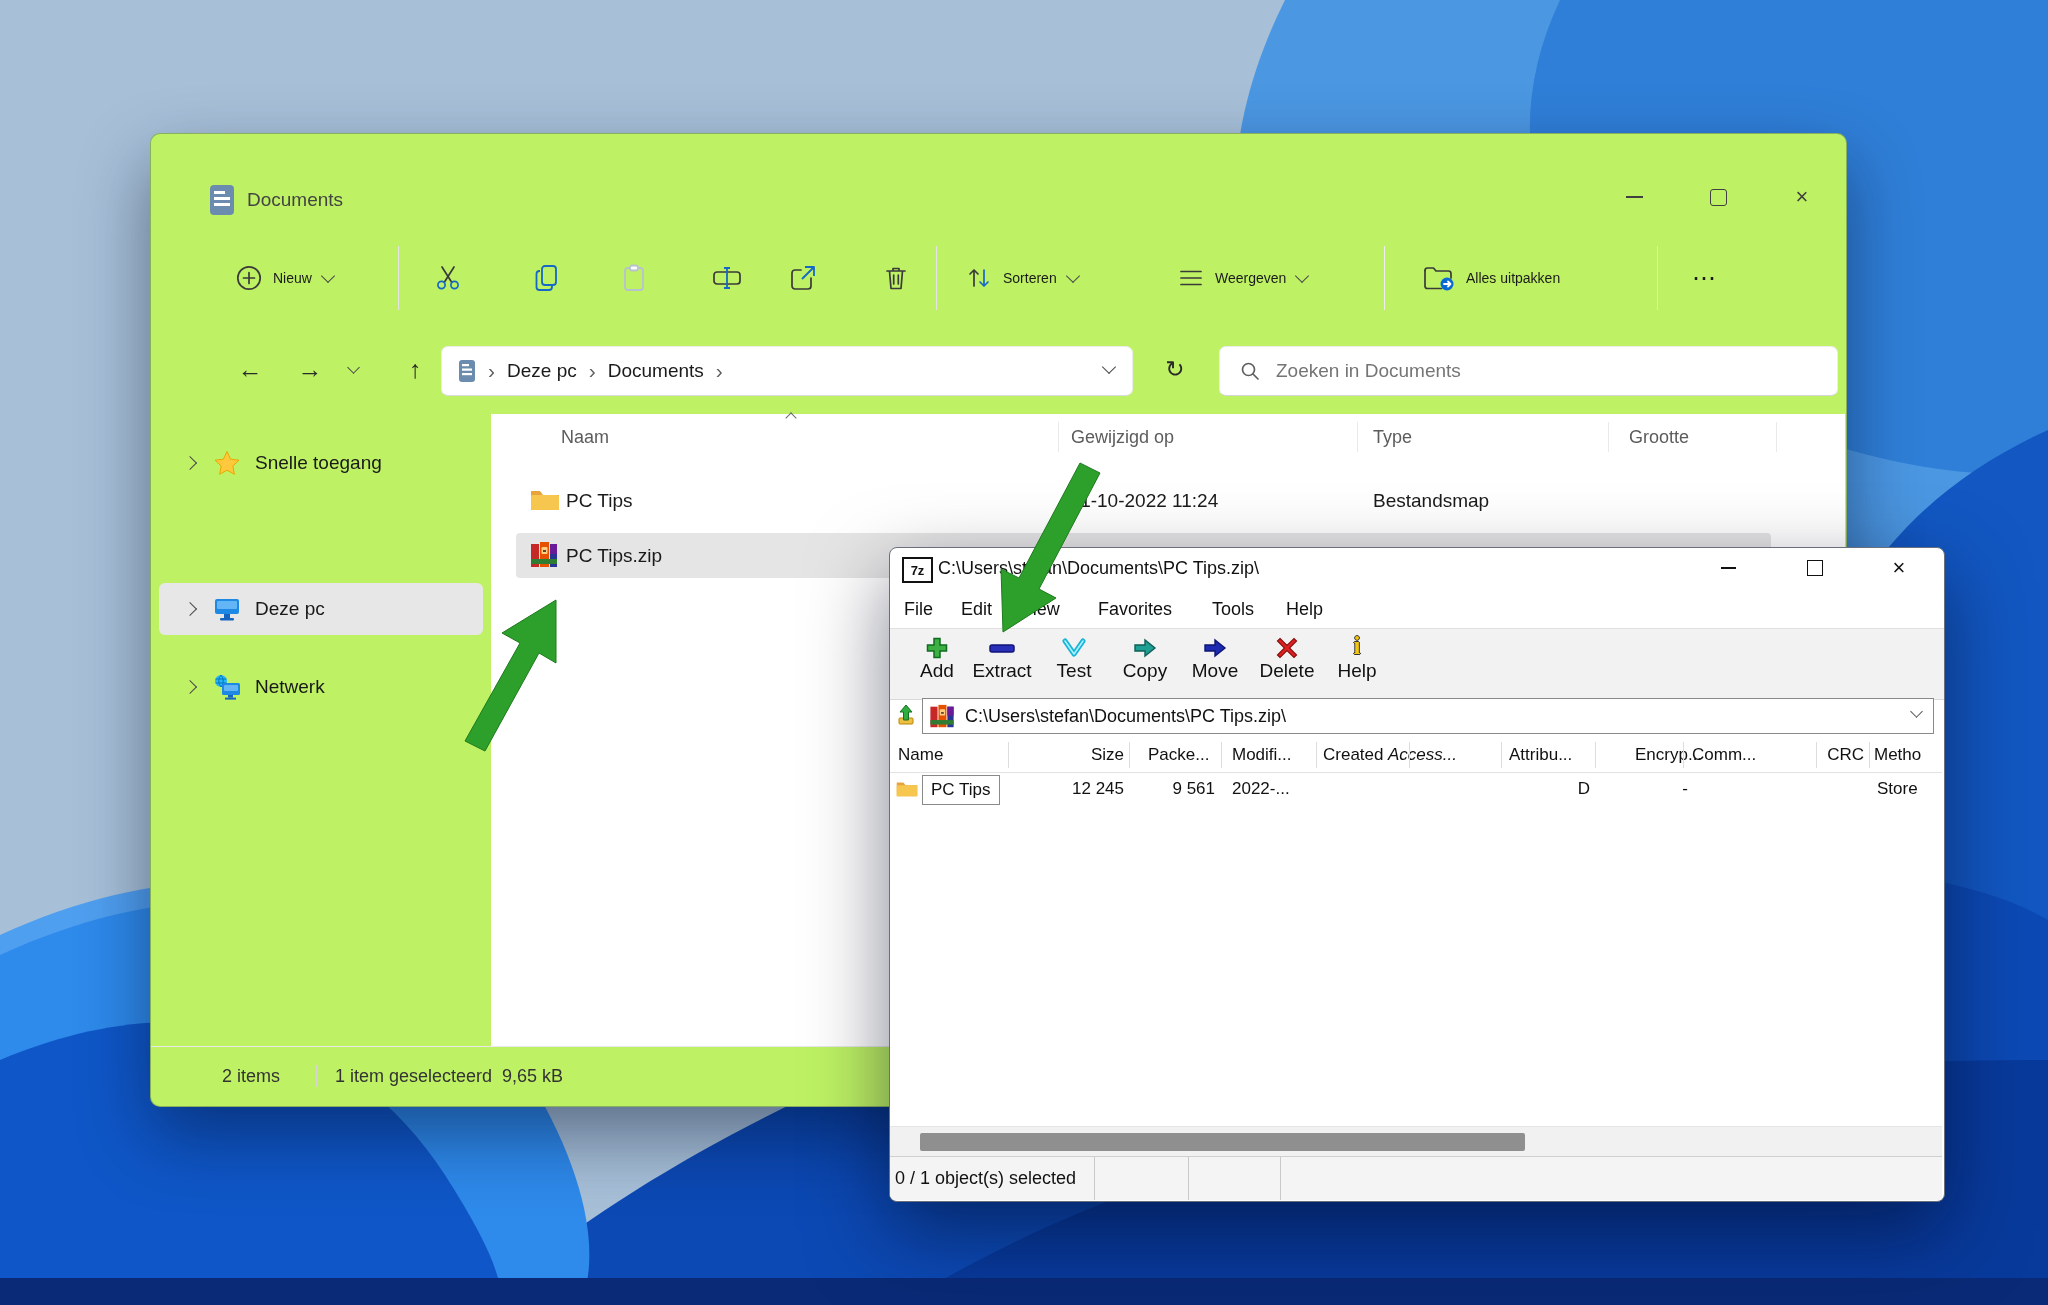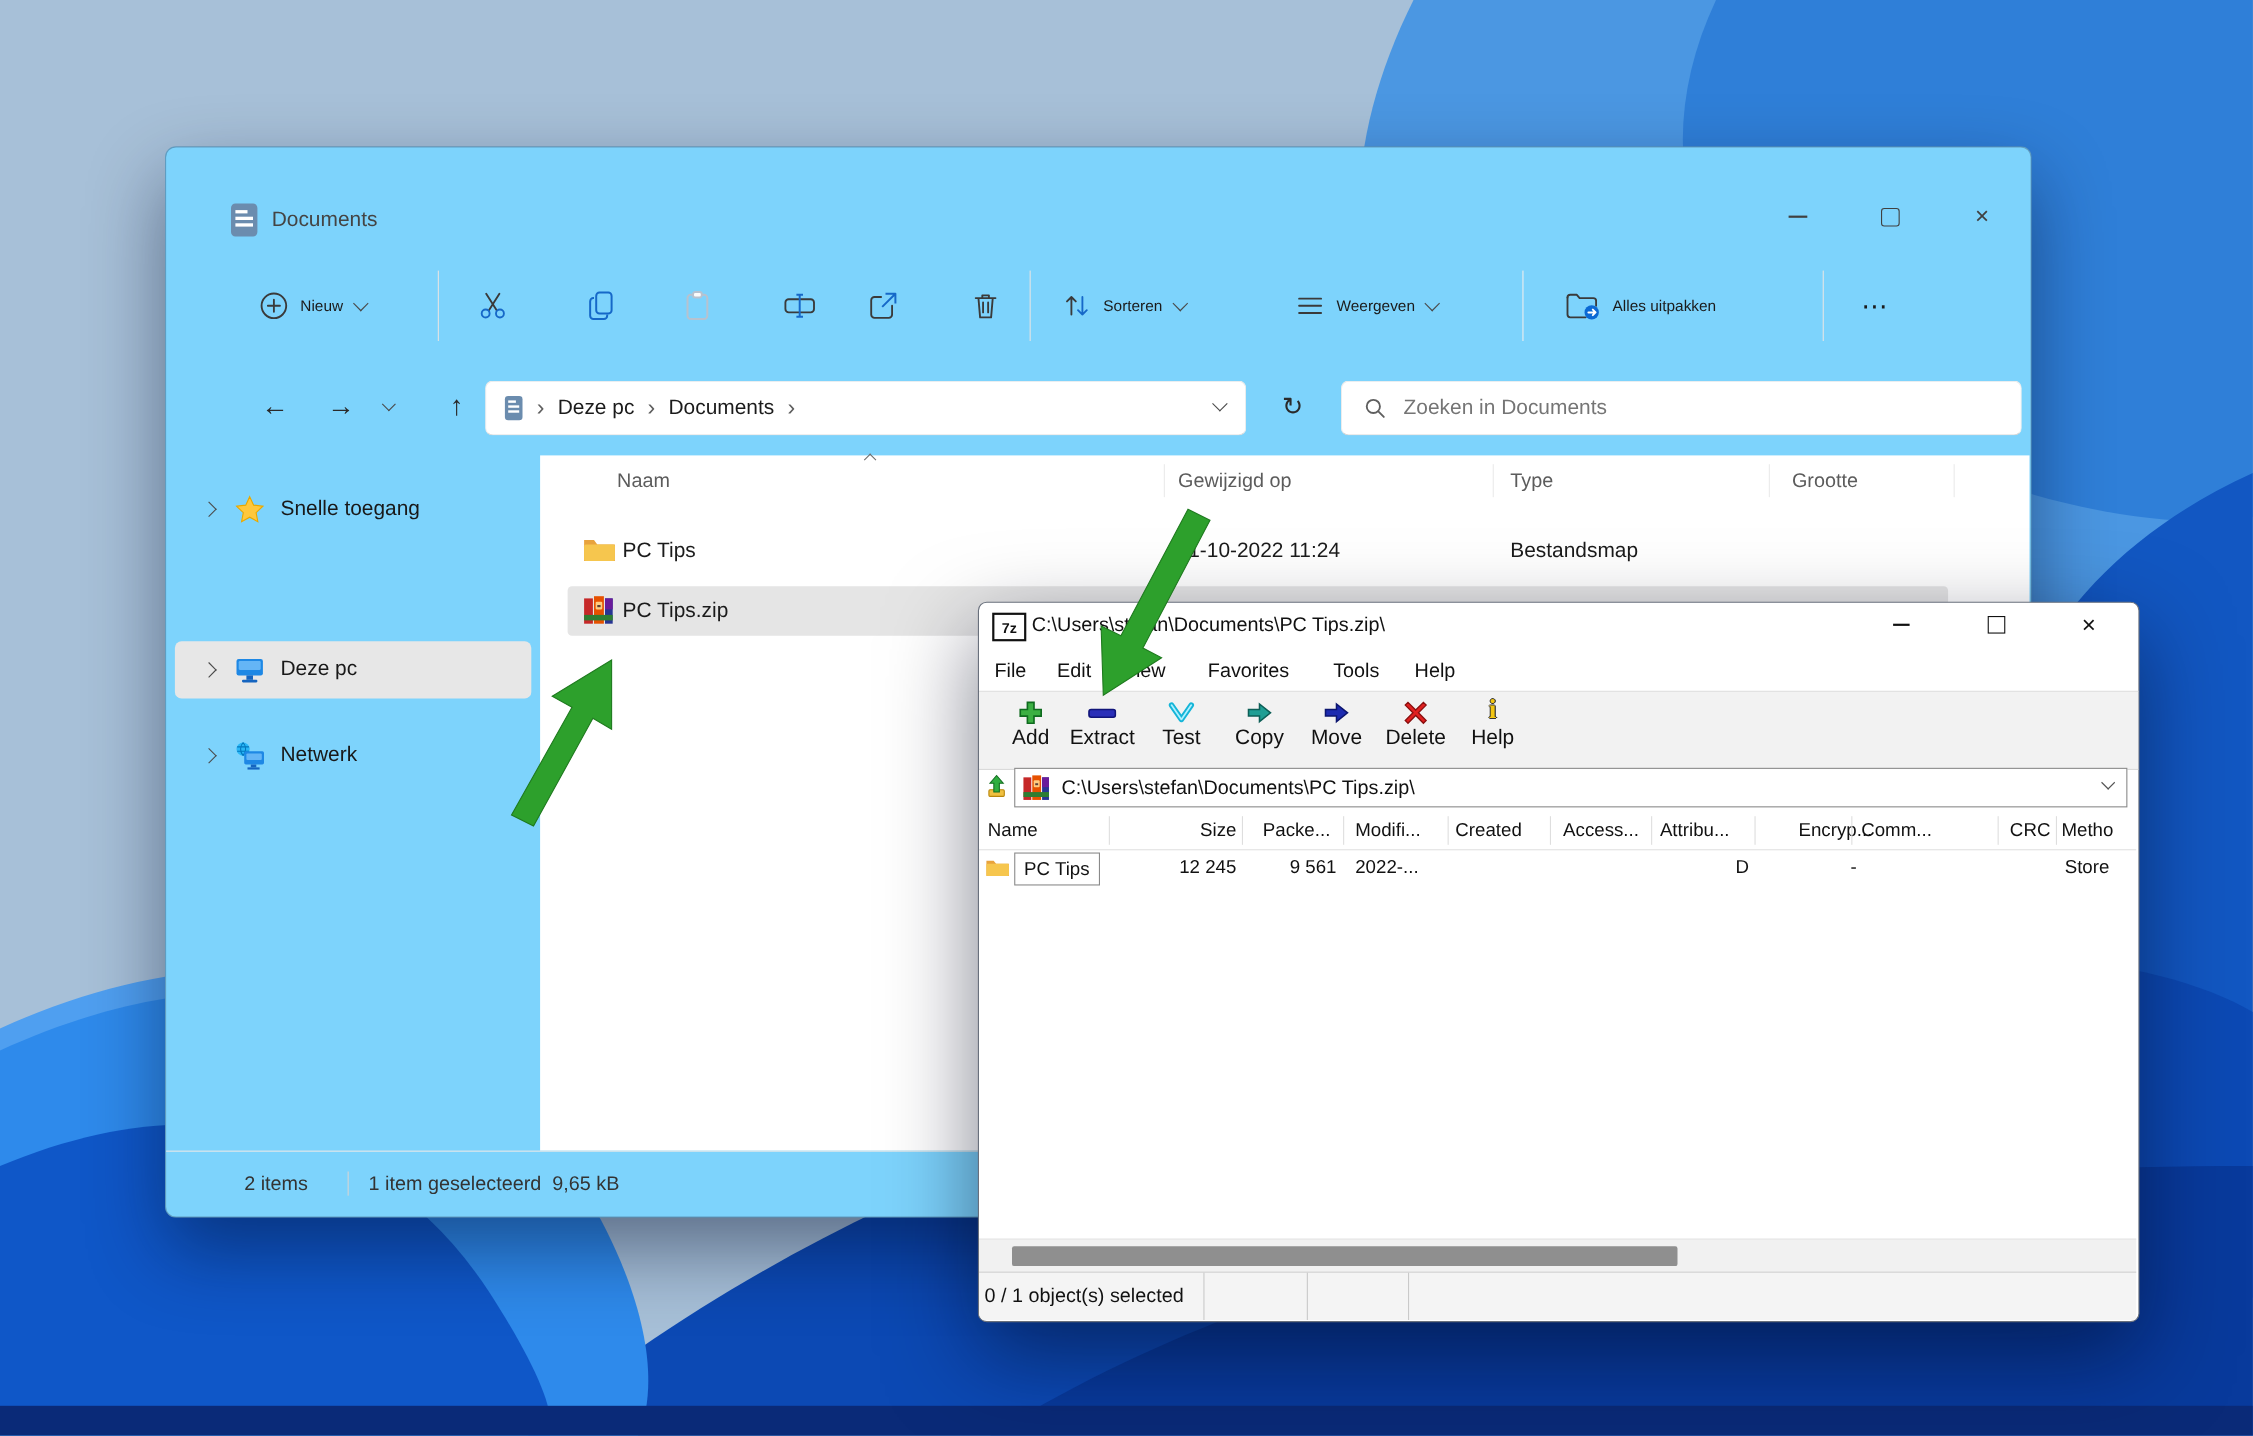--- a/index.html
+++ b/index.html
@@ -5,21 +5,21 @@
   html,body{margin:0;padding:0;background:#0a2a78;}
   #stage{position:relative;width:2048px;height:1305px;overflow:hidden;
          font-family:"Liberation Sans",sans-serif;-webkit-font-smoothing:antialiased;}
   .abs{position:absolute;}
   .nowrap{white-space:nowrap;}
 
   
   #wallpaper{left:0;top:0;z-index:0;}
 
   
-  .win-exp{left:150px;top:133px;width:1695px;height:972px;background:#7dd3fc;
+  .win-exp{left:150px;top:133px;width:1695px;height:972px;background:#bef264;
            border-radius:10px;border:1px solid rgba(40,55,80,.35);
            box-shadow:0 30px 70px rgba(0,10,40,.45);z-index:10;}
   .exp-title{left:96px;top:44px;height:44px;line-height:44px;font-size:19px;color:#444;}
   .capbox{width:58px;height:42px;top:42px;display:flex;align-items:center;justify-content:center;}
   .cap-min-bar{width:17px;height:2px;background:#404040;}
   .cap-max-sq{width:15px;height:15px;border:1.7px solid #404040;border-radius:3px;}
   .cap-x{font-size:22px;color:#404040;line-height:1;}
 
   .tb-item{top:116px;height:56px;display:flex;align-items:center;gap:11px;color:#1b1b1b;font-size:14px;}
   .tb-sep{top:112px;width:1px;height:64px;background:#e4e4e4;}
@@ -461,21 +461,21 @@
       <span class="path nowrap">C:\Users\stefan\Documents\PC Tips.zip\</span>
       <span class="abs chev chev-down" style="right:12px;top:12px;width:8px;height:8px;border-color:#555;"></span>
     </div>
 
     <div class="abs z-headrow">
       <span class="abs z-h" style="left:8px;">Name</span>
       <span class="abs z-h" style="left:150px;width:84px;text-align:right;">Size</span>
       <span class="abs z-h" style="left:258px;">Packe...</span>
       <span class="abs z-h" style="left:342px;">Modifi...</span>
       <span class="abs z-h" style="left:433px;">Created</span>
-      <span class="abs z-h" style="left:531px;">Access...</span>
+      <span class="abs z-h" style="left:498px;font-style:italic;">Access...</span>
       <span class="abs z-h" style="left:619px;">Attribu...</span>
       <span class="abs z-h" style="left:745px;">Encryp...</span>
       <span class="abs z-h" style="left:802px;">Comm...</span>
       <span class="abs z-h" style="left:900px;width:74px;text-align:right;">CRC</span>
       <span class="abs z-h" style="left:984px;">Metho</span>
       <span class="abs z-hsep" style="left:118px;"></span>
       <span class="abs z-hsep" style="left:239px;"></span>
       <span class="abs z-hsep" style="left:331px;"></span>
       <span class="abs z-hsep" style="left:426px;"></span>
       <span class="abs z-hsep" style="left:519px;"></span>

